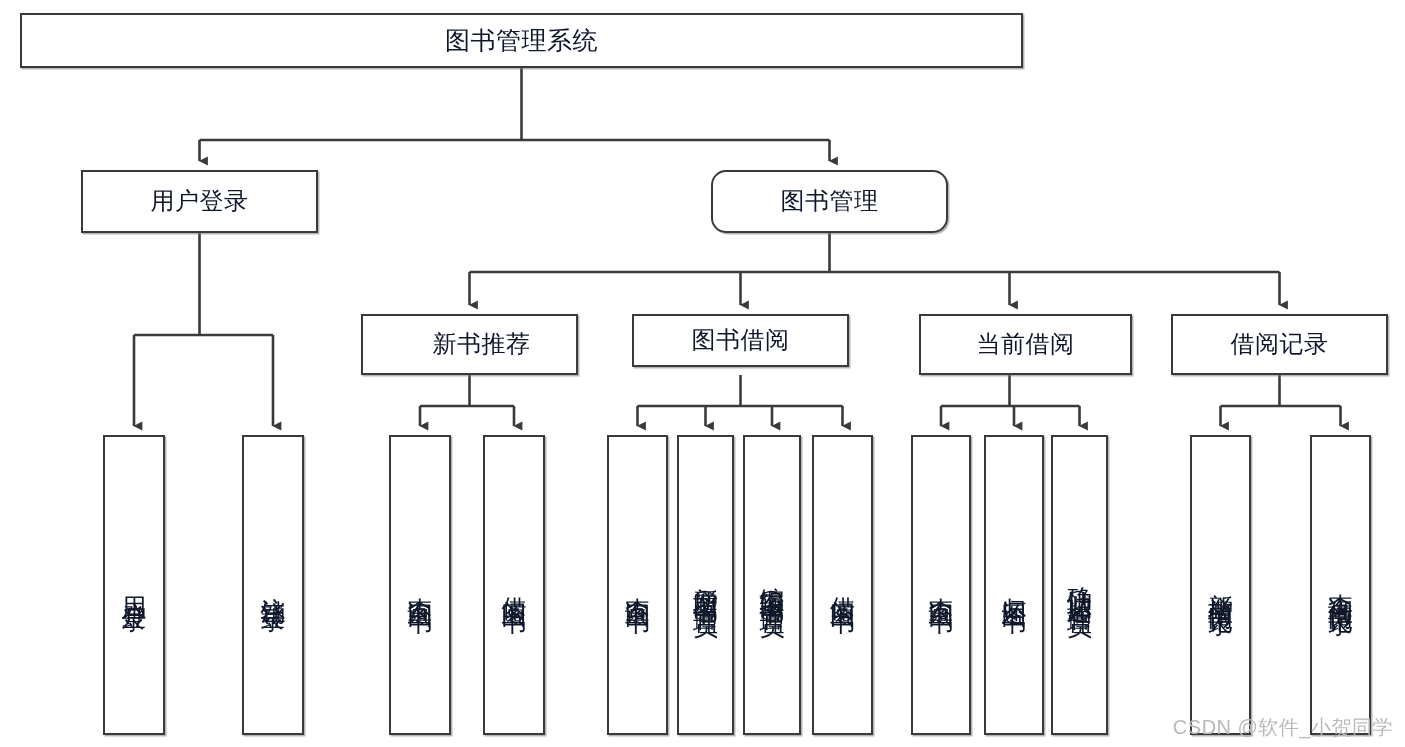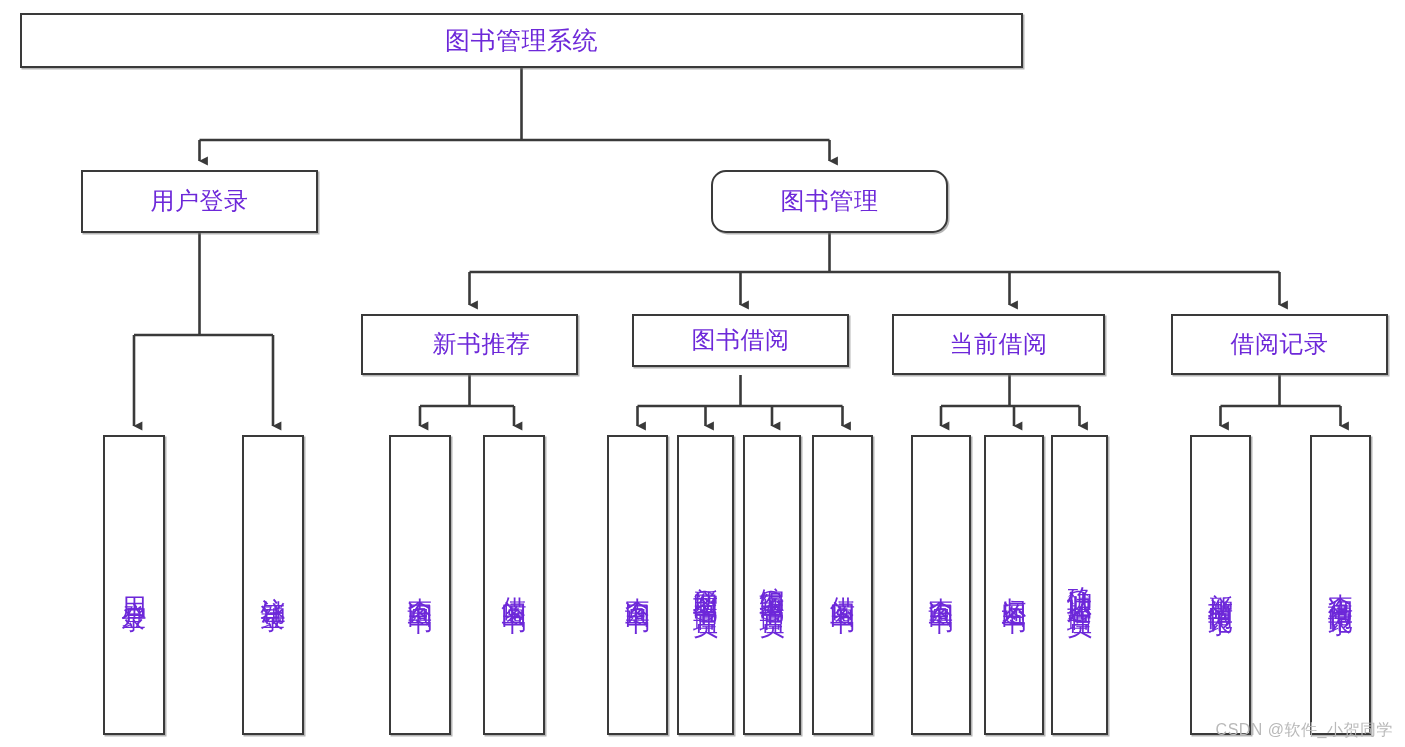--- a/index.html
+++ b/index.html
@@ -28,21 +28,21 @@
   }
   .node {
     position: absolute;
     box-sizing: border-box;
     background: #ffffff;
     border: 2px solid #3a3a3a;
     box-shadow: 1.5px 1.5px 0 0 rgba(120,120,120,0.55);
     display: flex;
     align-items: center;
     justify-content: center;
-    color: #6d28d9;
+    color: #0f172a;
     z-index: 3;
   }
   .node-label {
     display: block;
     text-align: center;
     line-height: 1.18;
     letter-spacing: 0.5px;
     white-space: nowrap;
   }
   
@@ -63,21 +63,21 @@
     font-size: 25px;
     line-height: 1.0;
     letter-spacing: 4px;
     white-space: nowrap;
     text-align: center;
   }
   #watermark {
     position: absolute;
     right: 12px;
     bottom: 6px;
-    font-size: 16px;
+    font-size: 20px;
     color: #b9b9b9;
     letter-spacing: 0.5px;
     z-index: 9;
     white-space: nowrap;
     font-family: "Liberation Sans", "DejaVu Sans", sans-serif;
   }
 </style>
 </head>
 <body>
 
@@ -136,21 +136,21 @@
   <div class="node horiz" style="left: 711px; top: 170px; width: 237px; height: 63px; border-radius: 15px;">
     <span class="node-label">图书管理</span>
   </div>
 
   <div class="node horiz" style="left: 361px; top: 314px; width: 217px; height: 61px; padding-left: 24px;">
     <span class="node-label">新书推荐</span>
   </div>
   <div class="node horiz" style="left: 632px; top: 314px; width: 217px; height: 53px;">
     <span class="node-label">图书借阅</span>
   </div>
-  <div class="node horiz" style="left: 892px; top: 314px; width: 213px; height: 61px;">
+  <div class="node horiz" style="left: 919px; top: 314px; width: 213px; height: 61px;">
     <span class="node-label">当前借阅</span>
   </div>
   <div class="node horiz" style="left: 1171px; top: 314px; width: 217px; height: 61px;">
     <span class="node-label">借阅记录</span>
   </div>
 
   <div class="node vert" style="left: 103px; top: 435px; width: 62px; height: 300px;">
     <span class="node-label">用户登录</span>
   </div>
   <div class="node vert" style="left: 242px; top: 435px; width: 62px; height: 300px;">

